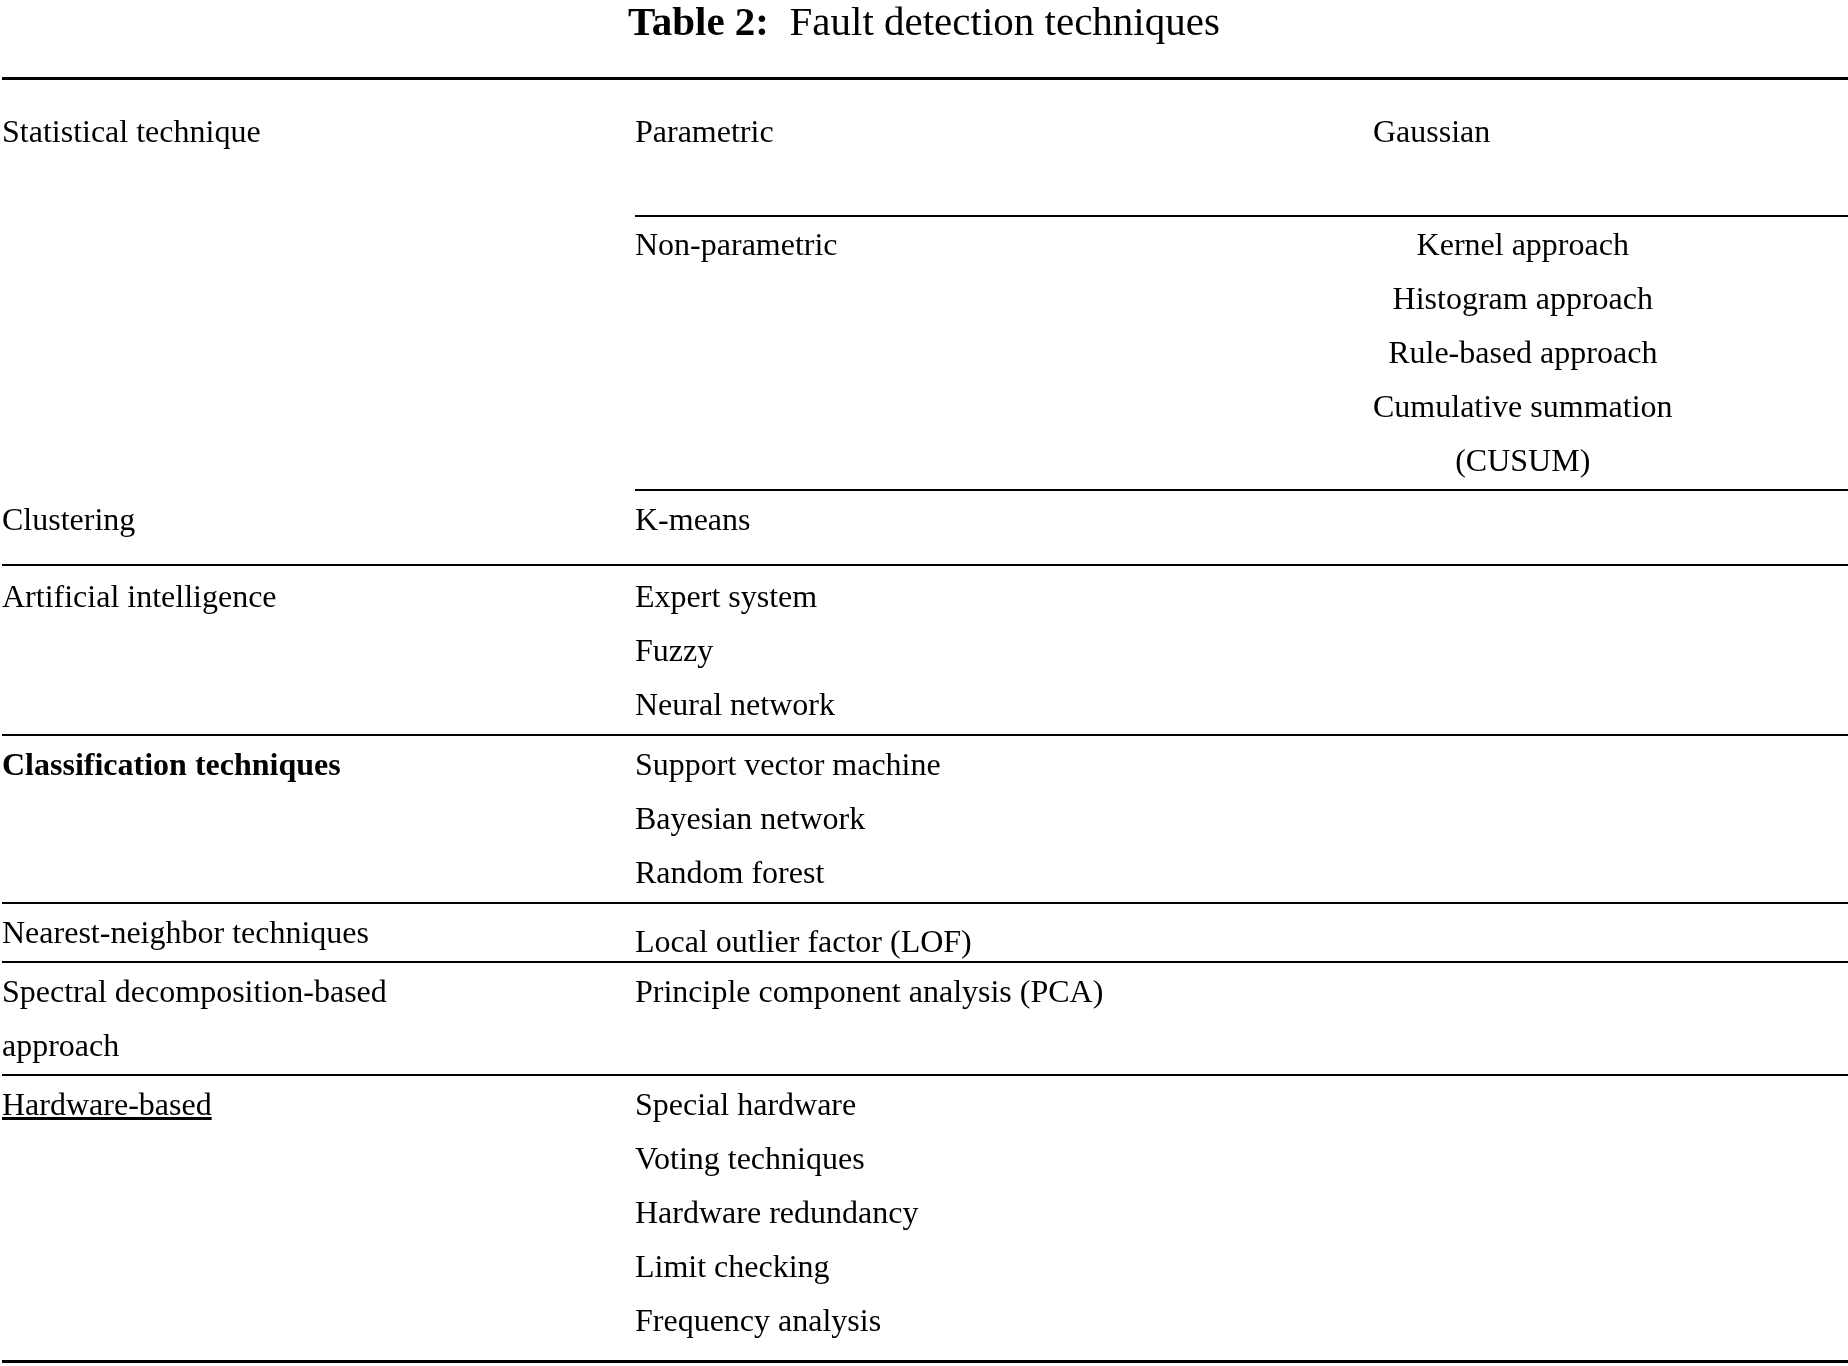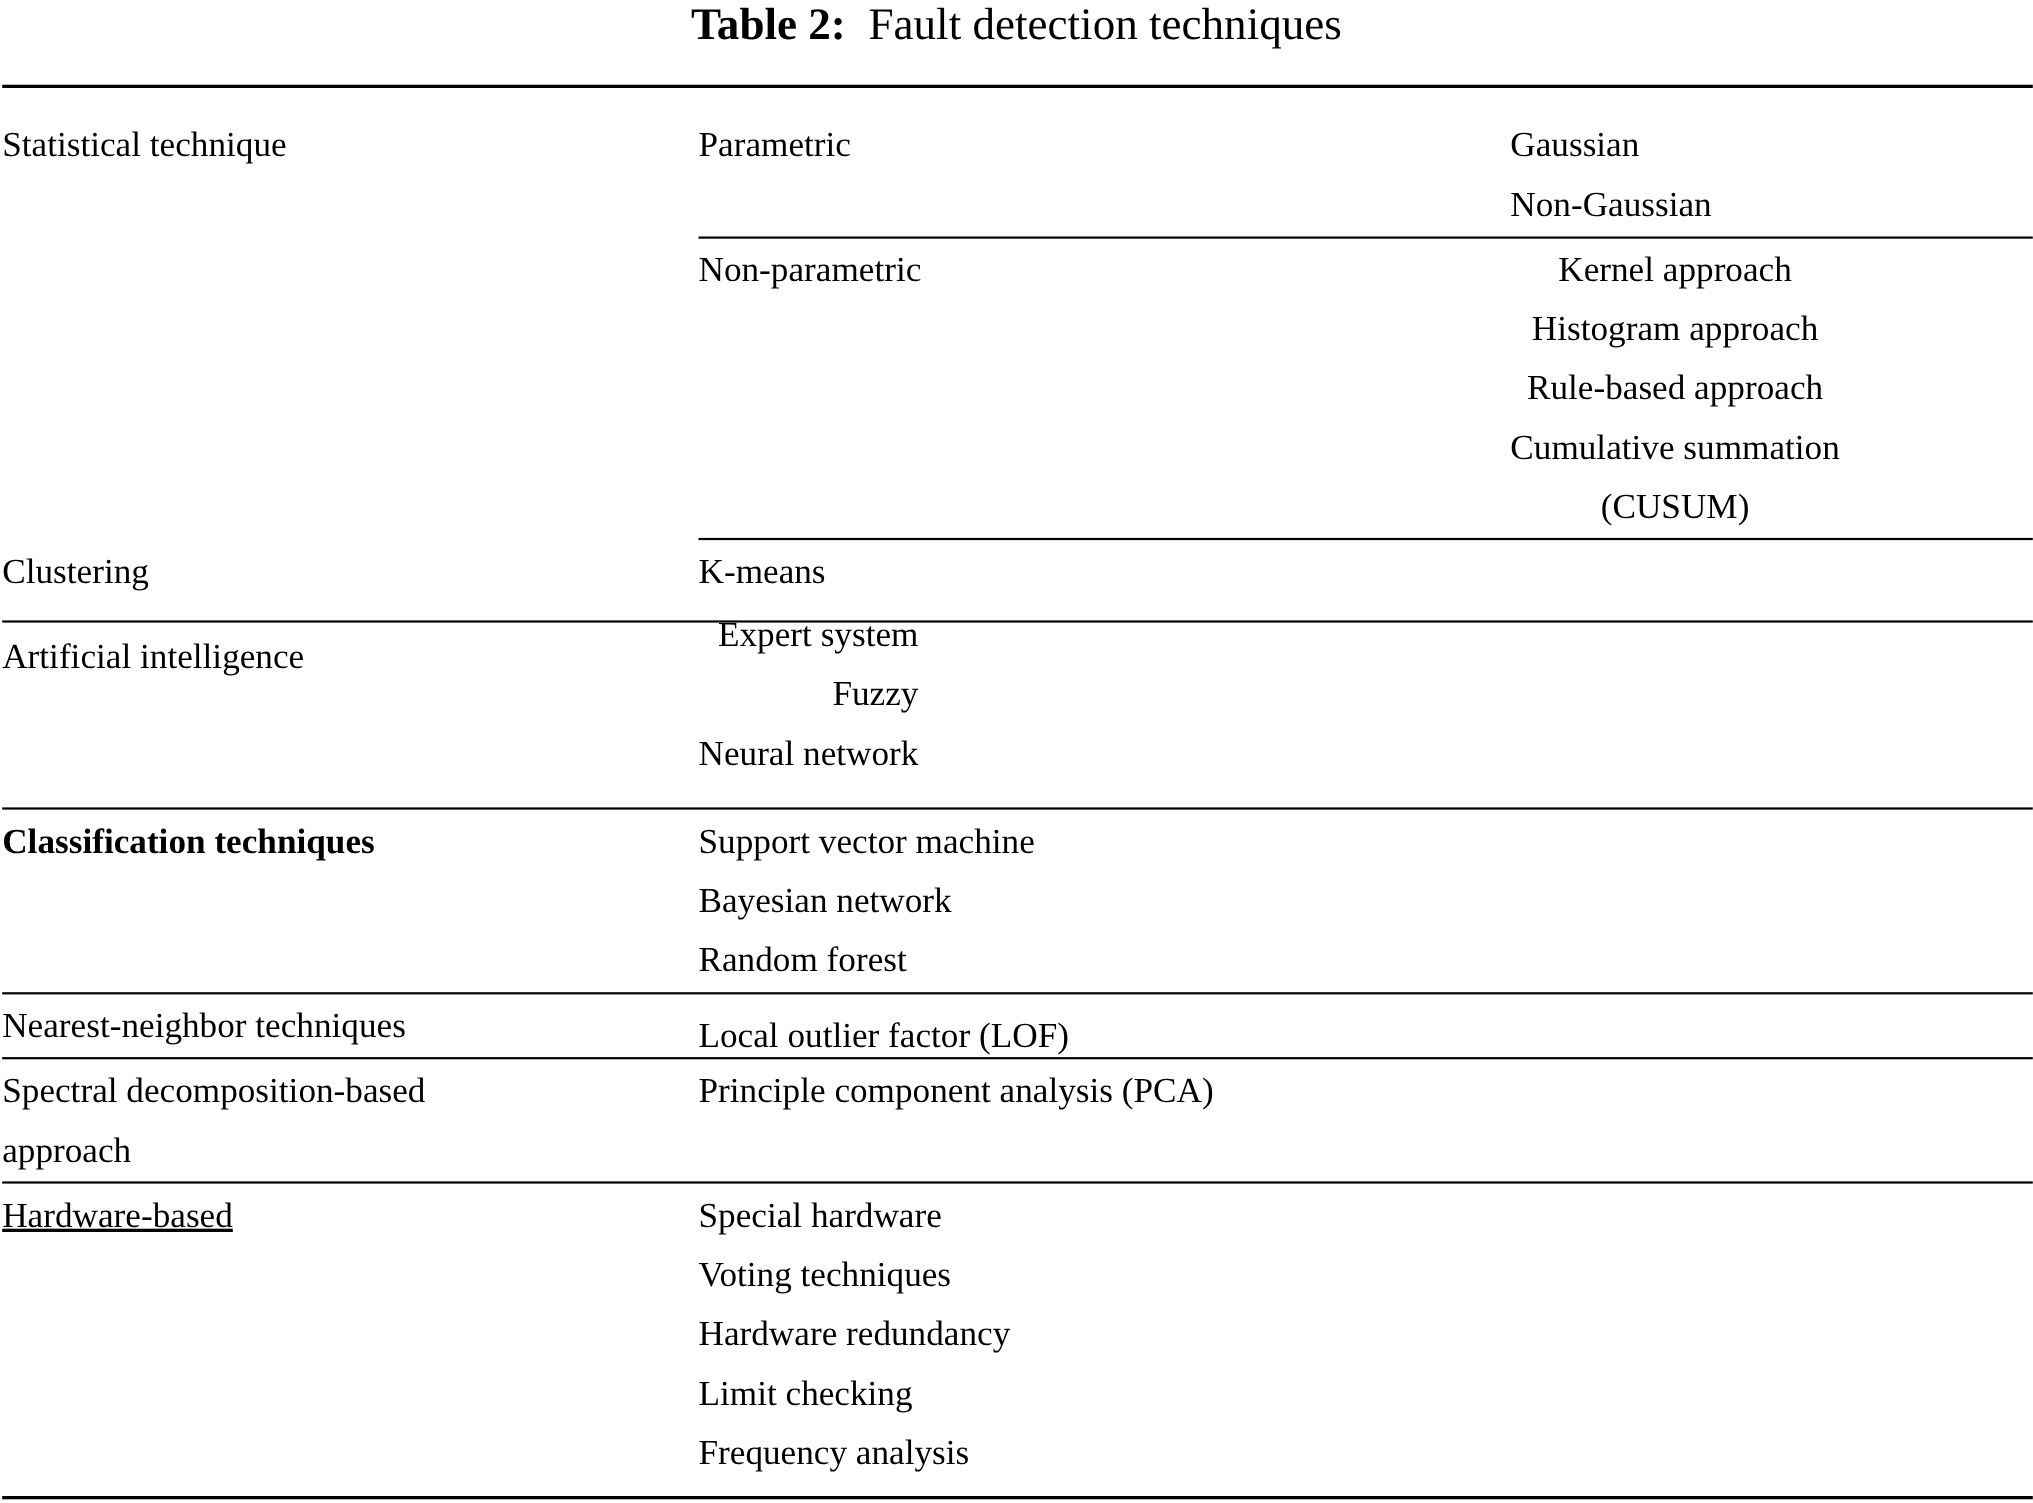--- a/index.html
+++ b/index.html
@@ -35,21 +35,20 @@
 <div class="rule thick" style="left:2px; top:1360px;"></div>
 
 <div class="cell c1" style="top:104px;">
   <span class="ln">Statistical technique</span>
 </div>
 <div class="cell c2" style="top:104px;">
   <span class="ln">Parametric</span>
 </div>
 <div class="cell c3" style="top:104px;">
   <span class="ln">Gaussian</span>
-  <span class="ln">Non-Gaussian</span>
 </div>
 <div class="cell c2" style="top:217px;">
   <span class="ln">Non-parametric</span>
 </div>
 <div class="cell c3" style="top:217px;text-align:center;">
   <span class="ln">Kernel approach</span>
   <span class="ln">Histogram approach</span>
   <span class="ln">Rule-based approach</span>
   <span class="ln">Cumulative summation</span>
   <span class="ln">(CUSUM)</span>
@@ -58,21 +57,21 @@
 <div class="cell c1" style="top:492px;">
   <span class="ln">Clustering</span>
 </div>
 <div class="cell c2" style="top:492px;">
   <span class="ln">K-means</span>
 </div>
 
 <div class="cell c1" style="top:569px;">
   <span class="ln">Artificial intelligence</span>
 </div>
-<div class="cell c2" style="top:549px;text-align:right;">
+<div class="cell c2" style="top:569px;">
   <span class="ln">Expert system</span>
   <span class="ln">Fuzzy</span>
   <span class="ln">Neural network</span>
 </div>
 
 <div class="cell c1" style="top:737px;font-weight:bold;">
   <span class="ln">Classification techniques</span>
 </div>
 <div class="cell c2" style="top:737px;">
   <span class="ln">Support vector machine</span>

